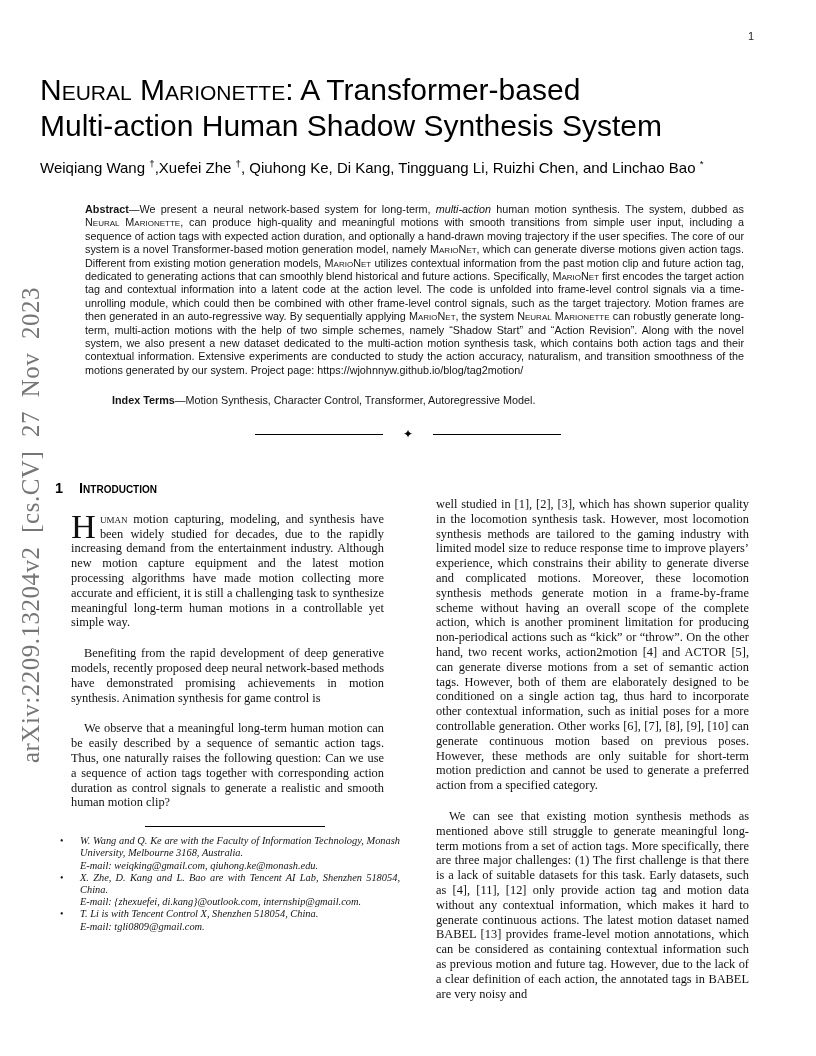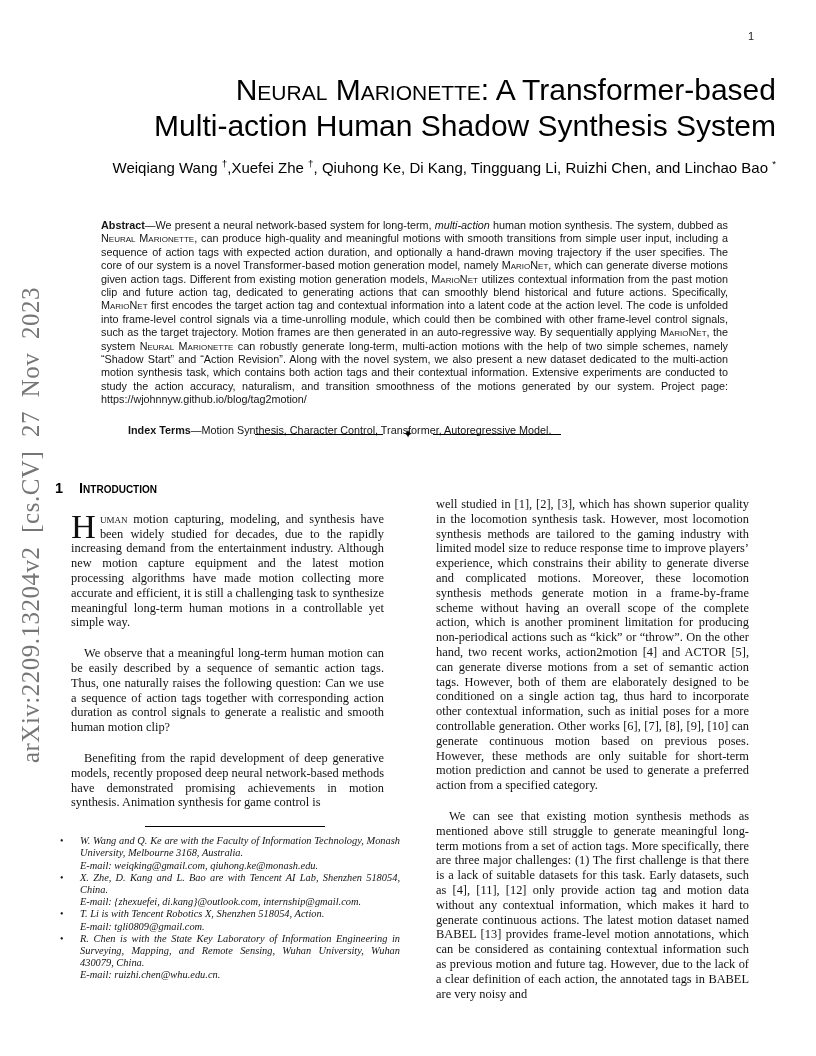--- a/index.html
+++ b/index.html
@@ -13,35 +13,35 @@
     font-family:"Liberation Sans",sans-serif;font-size:11px;color:#222;
   }
   .watermark{
     position:absolute;left:-248px;top:510px;width:560px;height:30px;
     transform:rotate(-90deg);
     font-family:"Liberation Serif",serif;font-size:25px;color:#767676;
     text-align:center;white-space:nowrap;letter-spacing:0.5px;word-spacing:7px;
   }
   .title{
     position:absolute;left:40px;right:40px;top:72px;margin:0;
-    text-align:right;font-family:"Liberation Sans",sans-serif;
+    text-align:left;font-family:"Liberation Sans",sans-serif;
     font-size:30px;font-weight:500;line-height:36px;color:#000;
   }
   .title .t-line{display:block;}
   .authors{
     position:absolute;left:40px;right:40px;top:159px;
-    text-align:right;font-family:"Liberation Sans",sans-serif;
+    text-align:left;font-family:"Liberation Sans",sans-serif;
     font-size:15px;color:#000;
   }
   .abstract-block{
     position:absolute;left:85px;width:659px;top:203px;
     font-family:"Liberation Sans",sans-serif;font-size:10.8px;
     line-height:13.4px;text-align:justify;color:#141414;
   }
-  .abstract-block p{margin:16px;}
+  .abstract-block p{margin:0;}
   .index-terms{margin-top:17px !important;padding-left:27px;}
   .divider{
     position:absolute;left:0;right:0;top:428px;
     display:flex;align-items:center;justify-content:center;gap:20px;
   }
   .dline{display:inline-block;width:128px;height:0;border-top:1px solid #000;}
   .diamond{font-size:12px;line-height:12px;color:#000;}
   .columns{
     position:absolute;left:55px;top:481px;width:710px;
     display:flex;gap:20px;justify-content:flex-end;
@@ -100,40 +100,36 @@
     <span class="dline"></span>
   </div>
 
   <div class="columns">
 
     <div class="col">
       <div class="sec-heading">
         <span class="sec-num">1</span><span class="sec-title sc">Introduction</span>
       </div>
       <p class="body-p"><span class="dc">H</span><span class="sc">uman</span><span> motion capturing, modeling, and synthesis have been widely studied for decades, due to the rapidly increasing demand from the entertainment industry. Although new motion capture equipment and the latest motion processing algorithms have made motion collecting more accurate and efficient, it is still a challenging task to synthesize meaningful long-term human motions in a controllable yet simple way.</span></p>
+      <p class="body-p indent">Benefiting from the rapid development of deep generative models, recently proposed deep neural network-based methods have demonstrated promising achievements in motion synthesis. Animation synthesis for game control is</p>
       <p class="body-p indent">We observe that a meaningful long-term human motion can be easily described by a sequence of semantic action tags. Thus, one naturally raises the following question: Can we use a sequence of action tags together with corresponding action duration as control signals to generate a realistic and smooth human motion clip?</p>
-      <p class="body-p indent">Benefiting from the rapid development of deep generative models, recently proposed deep neural network-based methods have demonstrated promising achievements in motion synthesis. Animation synthesis for game control is</p>
 
       <div class="fn-rule"></div>
       <div class="footnotes">
         <div class="fn-item">
             <span class="fn-text">W. Wang and Q. Ke are with the Faculty of Information Technology, Monash University, Melbourne 3168, Australia.
 E-mail: weiqking@gmail.com, qiuhong.ke@monash.edu.</span>
           </div>
         <div class="fn-item">
             <span class="fn-text">X. Zhe, D. Kang and L. Bao are with Tencent AI Lab, Shenzhen 518054, China.
 E-mail: {zhexuefei, di.kang}@outlook.com, internship@gmail.com.</span>
           </div>
         <div class="fn-item">
-            <span class="fn-text">T. Li is with Tencent Robotics X, Shenzhen 518054, Action.
+            <span class="fn-text">T. Li is with Tencent Control X, Shenzhen 518054, China.
 E-mail: tgli0809@gmail.com.</span>
-          </div>
-        <div class="fn-item">
-            <span class="fn-text">R. Chen is with the State Key Laboratory of Information Engineering in Surveying, Mapping, and Remote Sensing, Wuhan University, Wuhan 430079, China.
-E-mail: ruizhi.chen@whu.edu.cn.</span>
           </div>
       </div>
     </div>
 
     <div class="col">
       <p class="body-p">well studied in [1], [2], [3], which has shown superior quality in the locomotion synthesis task. However, most locomotion synthesis methods are tailored to the gaming industry with limited model size to reduce response time to improve players’ experience, which constrains their ability to generate diverse and complicated motions. Moreover, these locomotion synthesis methods generate motion in a frame-by-frame scheme without having an overall scope of the complete action, which is another prominent limitation for producing non-periodical actions such as “kick” or “throw”. On the other hand, two recent works, action2motion [4] and ACTOR [5], can generate diverse motions from a set of semantic action tags. However, both of them are elaborately designed to be conditioned on a single action tag, thus hard to incorporate other contextual information, such as initial poses for a more controllable generation. Other works [6], [7], [8], [9], [10] can generate continuous motion based on previous poses. However, these methods are only suitable for short-term motion prediction and cannot be used to generate a preferred action from a specified category.</p>
       <p class="body-p indent">We can see that existing motion synthesis methods as mentioned above still struggle to generate meaningful long-term motions from a set of action tags. More specifically, there are three major challenges: (1) The first challenge is that there is a lack of suitable datasets for this task. Early datasets, such as [4], [11], [12] only provide action tag and motion data without any contextual information, which makes it hard to generate continuous actions. The latest motion dataset named BABEL [13] provides frame-level motion annotations, which can be considered as containing contextual information such as previous motion and future tag. However, due to the lack of a clear definition of each action, the annotated tags in BABEL are very noisy and</p>
     </div>
 
   </div>

